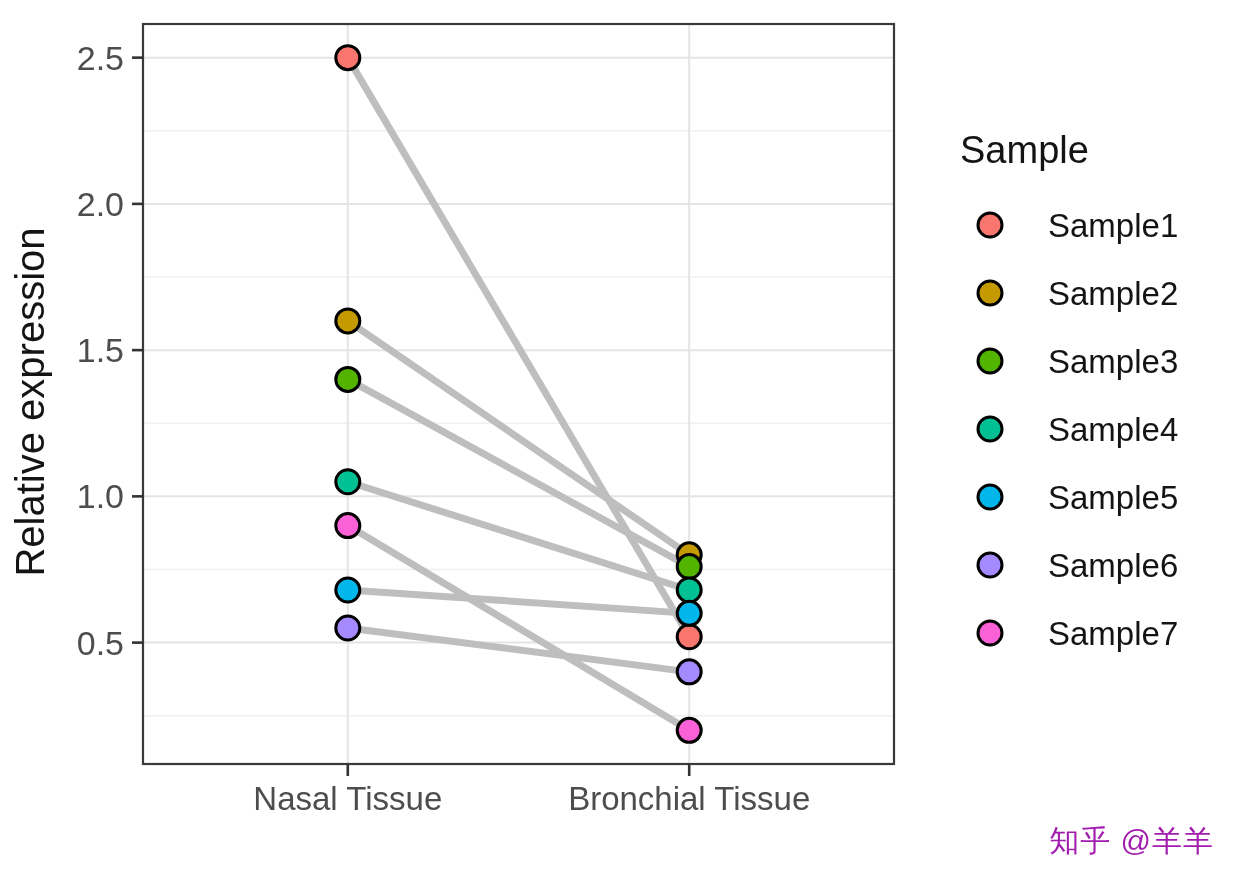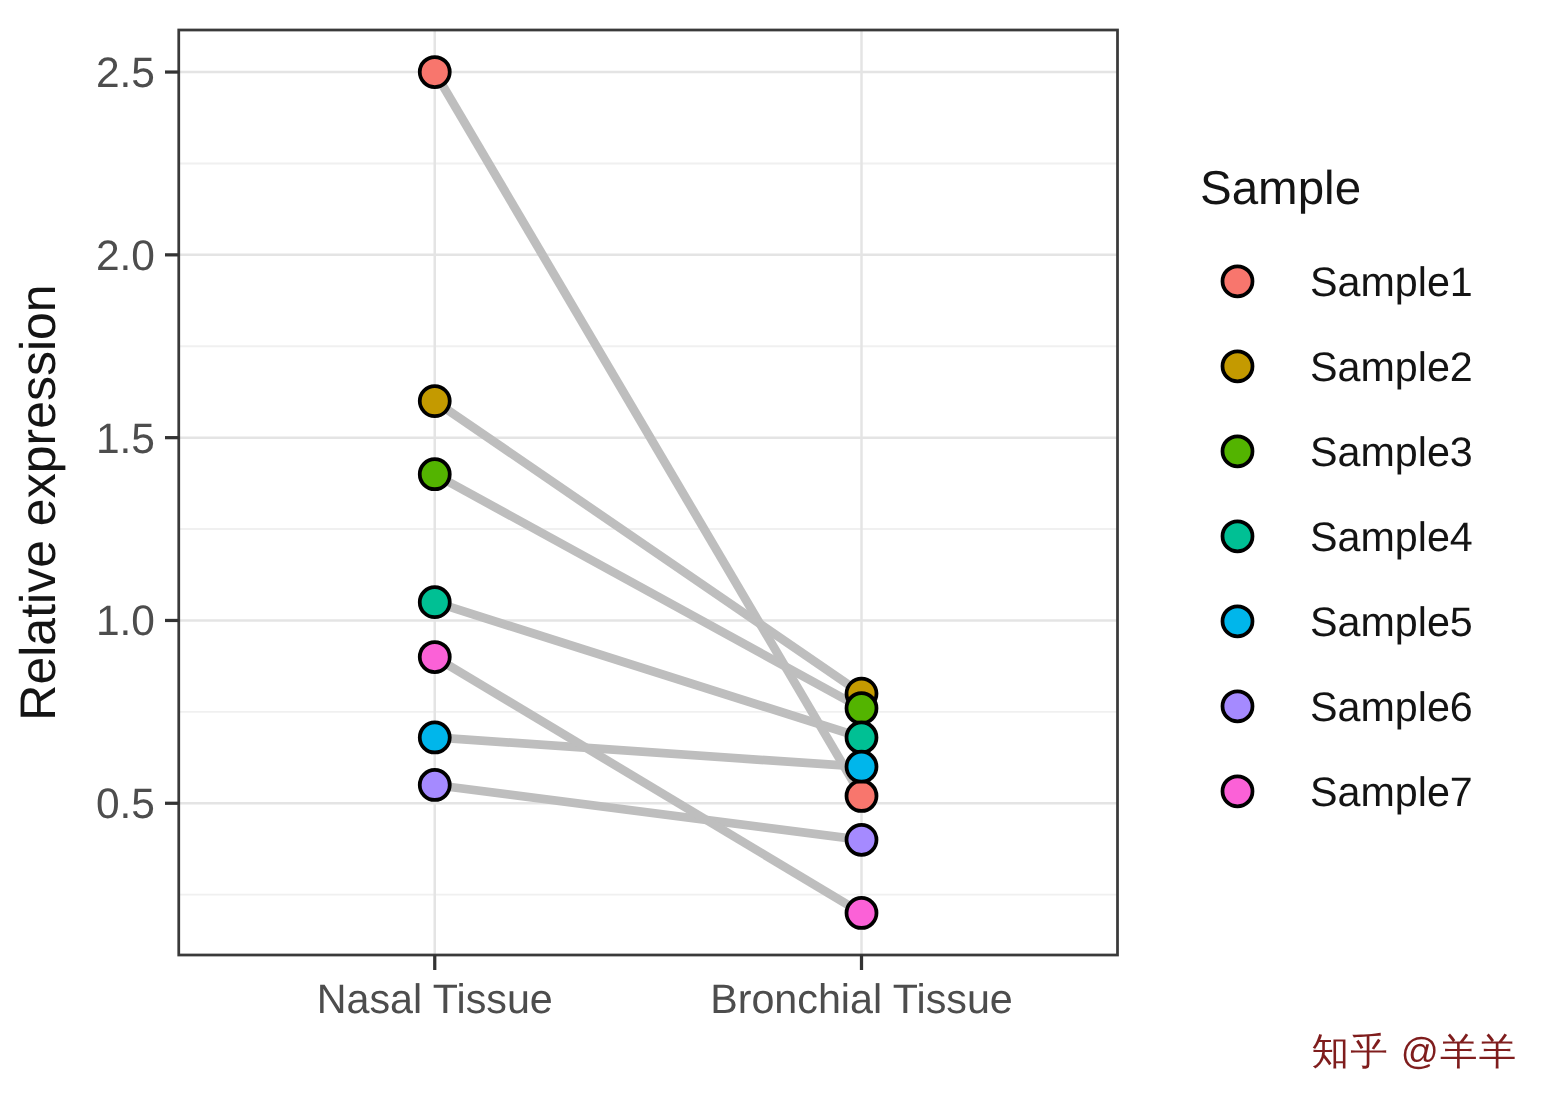--- a/index.html
+++ b/index.html
@@ -100,14 +100,14 @@
       <text x="1048" y="361" dy="0.35em" fill="#141414" font-size="33">Sample3</text>
       <circle cx="990" cy="429" r="12" fill="#00C094" stroke="#000000" stroke-width="3"></circle>
       <text x="1048" y="429" dy="0.35em" fill="#141414" font-size="33">Sample4</text>
       <circle cx="990" cy="497" r="12" fill="#00B6EB" stroke="#000000" stroke-width="3"></circle>
       <text x="1048" y="497" dy="0.35em" fill="#141414" font-size="33">Sample5</text>
       <circle cx="990" cy="565" r="12" fill="#A58AFF" stroke="#000000" stroke-width="3"></circle>
       <text x="1048" y="565" dy="0.35em" fill="#141414" font-size="33">Sample6</text>
       <circle cx="990" cy="633" r="12" fill="#FB61D7" stroke="#000000" stroke-width="3"></circle>
       <text x="1048" y="633" dy="0.35em" fill="#141414" font-size="33">Sample7</text>
     </svg>
-  <div class="watermark" style="color: #7f1d1d;">知乎 @羊羊</div>
+  <div class="watermark" style="color: #a21caf;">知乎 @羊羊</div>
 </div>
 
 </body></html>

